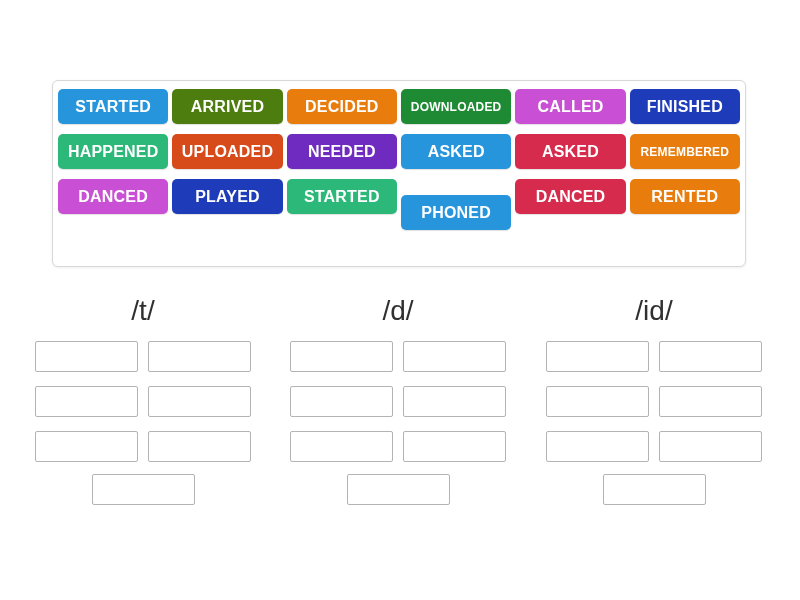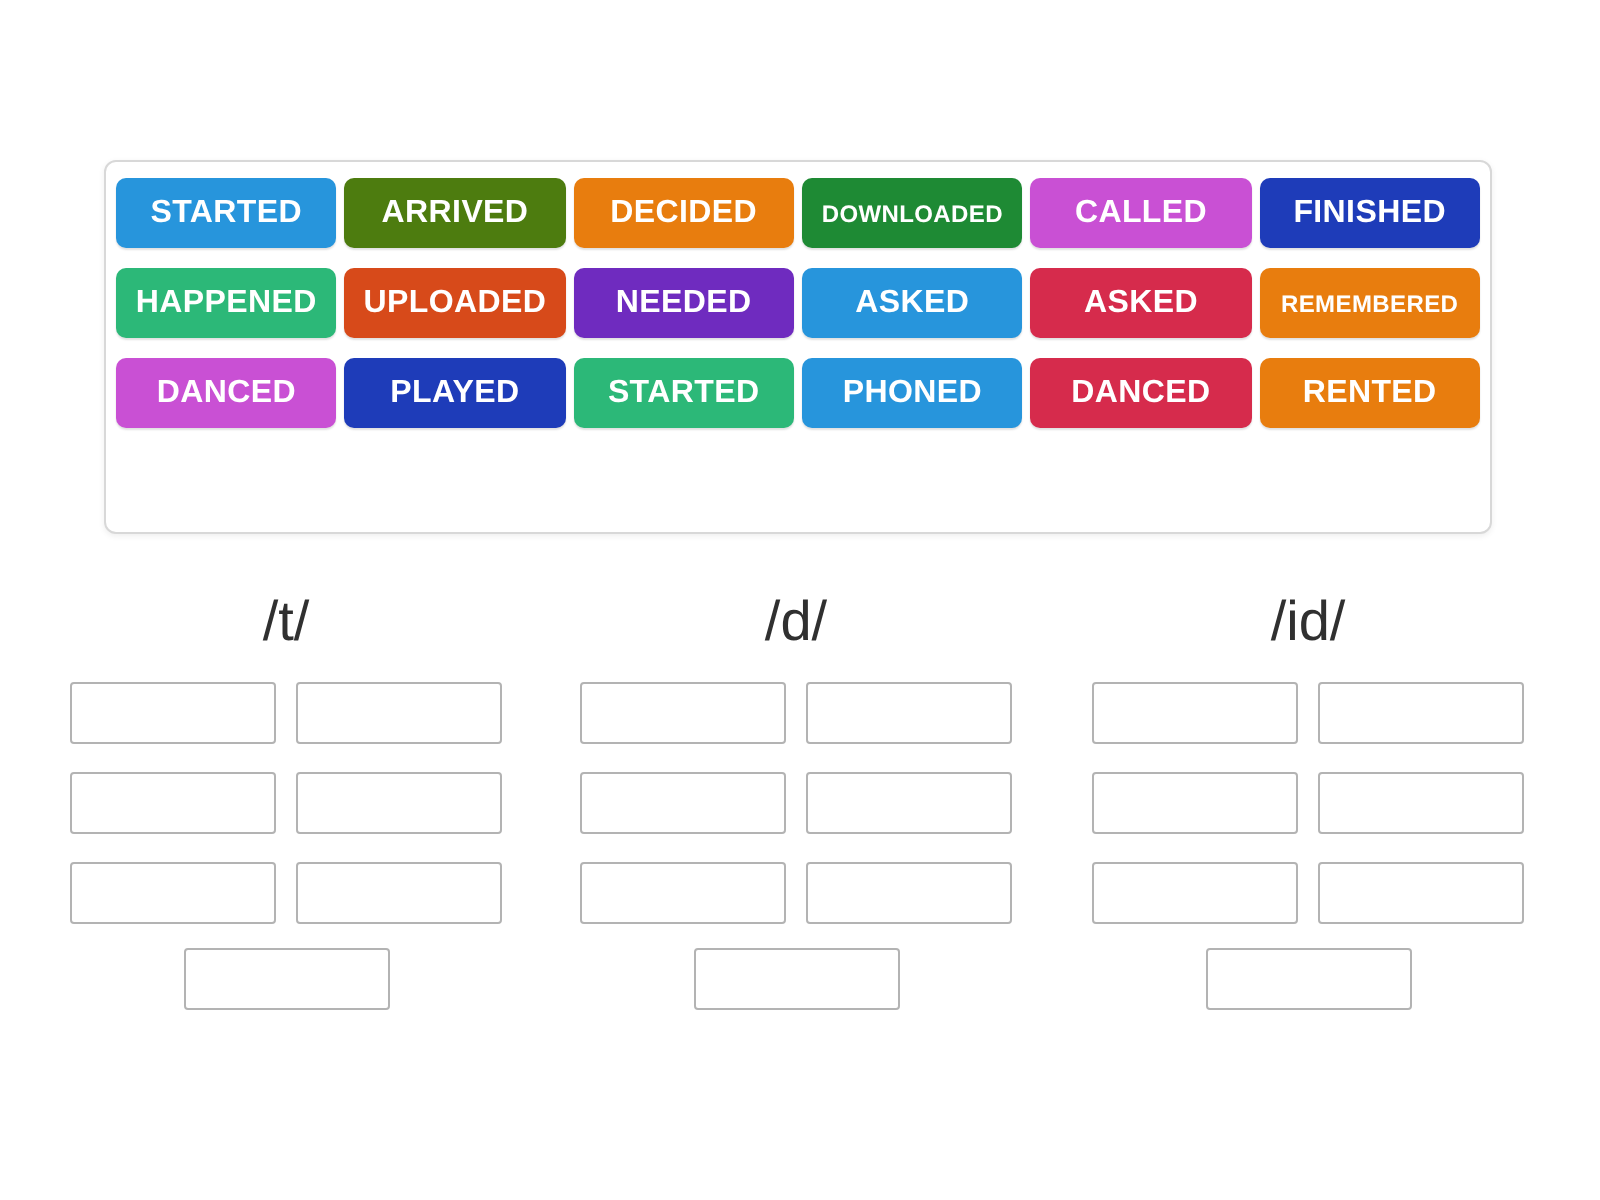--- a/index.html
+++ b/index.html
@@ -101,21 +101,21 @@
       <div class="tile" style="background: rgb(30, 60, 185);">FINISHED</div>
       <div class="tile" style="background: rgb(44, 184, 120);">HAPPENED</div>
       <div class="tile" style="background: rgb(215, 74, 26);">UPLOADED</div>
       <div class="tile" style="background: rgb(111, 43, 191);">NEEDED</div>
       <div class="tile" style="background: rgb(39, 149, 220);">ASKED</div>
       <div class="tile" style="background: rgb(214, 43, 76);">ASKED</div>
       <div class="tile small" style="background: rgb(232, 125, 14);">REMEMBERED</div>
       <div class="tile" style="background: rgb(201, 80, 212);">DANCED</div>
       <div class="tile" style="background: rgb(30, 60, 185);">PLAYED</div>
       <div class="tile" style="background: rgb(44, 184, 120);">STARTED</div>
-      <div class="tile" style="background: rgb(39, 149, 220);">PHONED</div>
+      <div class="tile" style="background: rgb(39, 149, 220); margin-top: 16px;">PHONED</div>
       <div class="tile" style="background: rgb(214, 43, 76);">DANCED</div>
       <div class="tile" style="background: rgb(232, 125, 14);">RENTED</div>
     </div>
   <div id="groups">
       <div class="group" style="left: 35px;">
         <div class="group-header">/t/</div>
         <div class="slot-grid">
           <div class="slot"></div>
           <div class="slot"></div>
           <div class="slot"></div>

